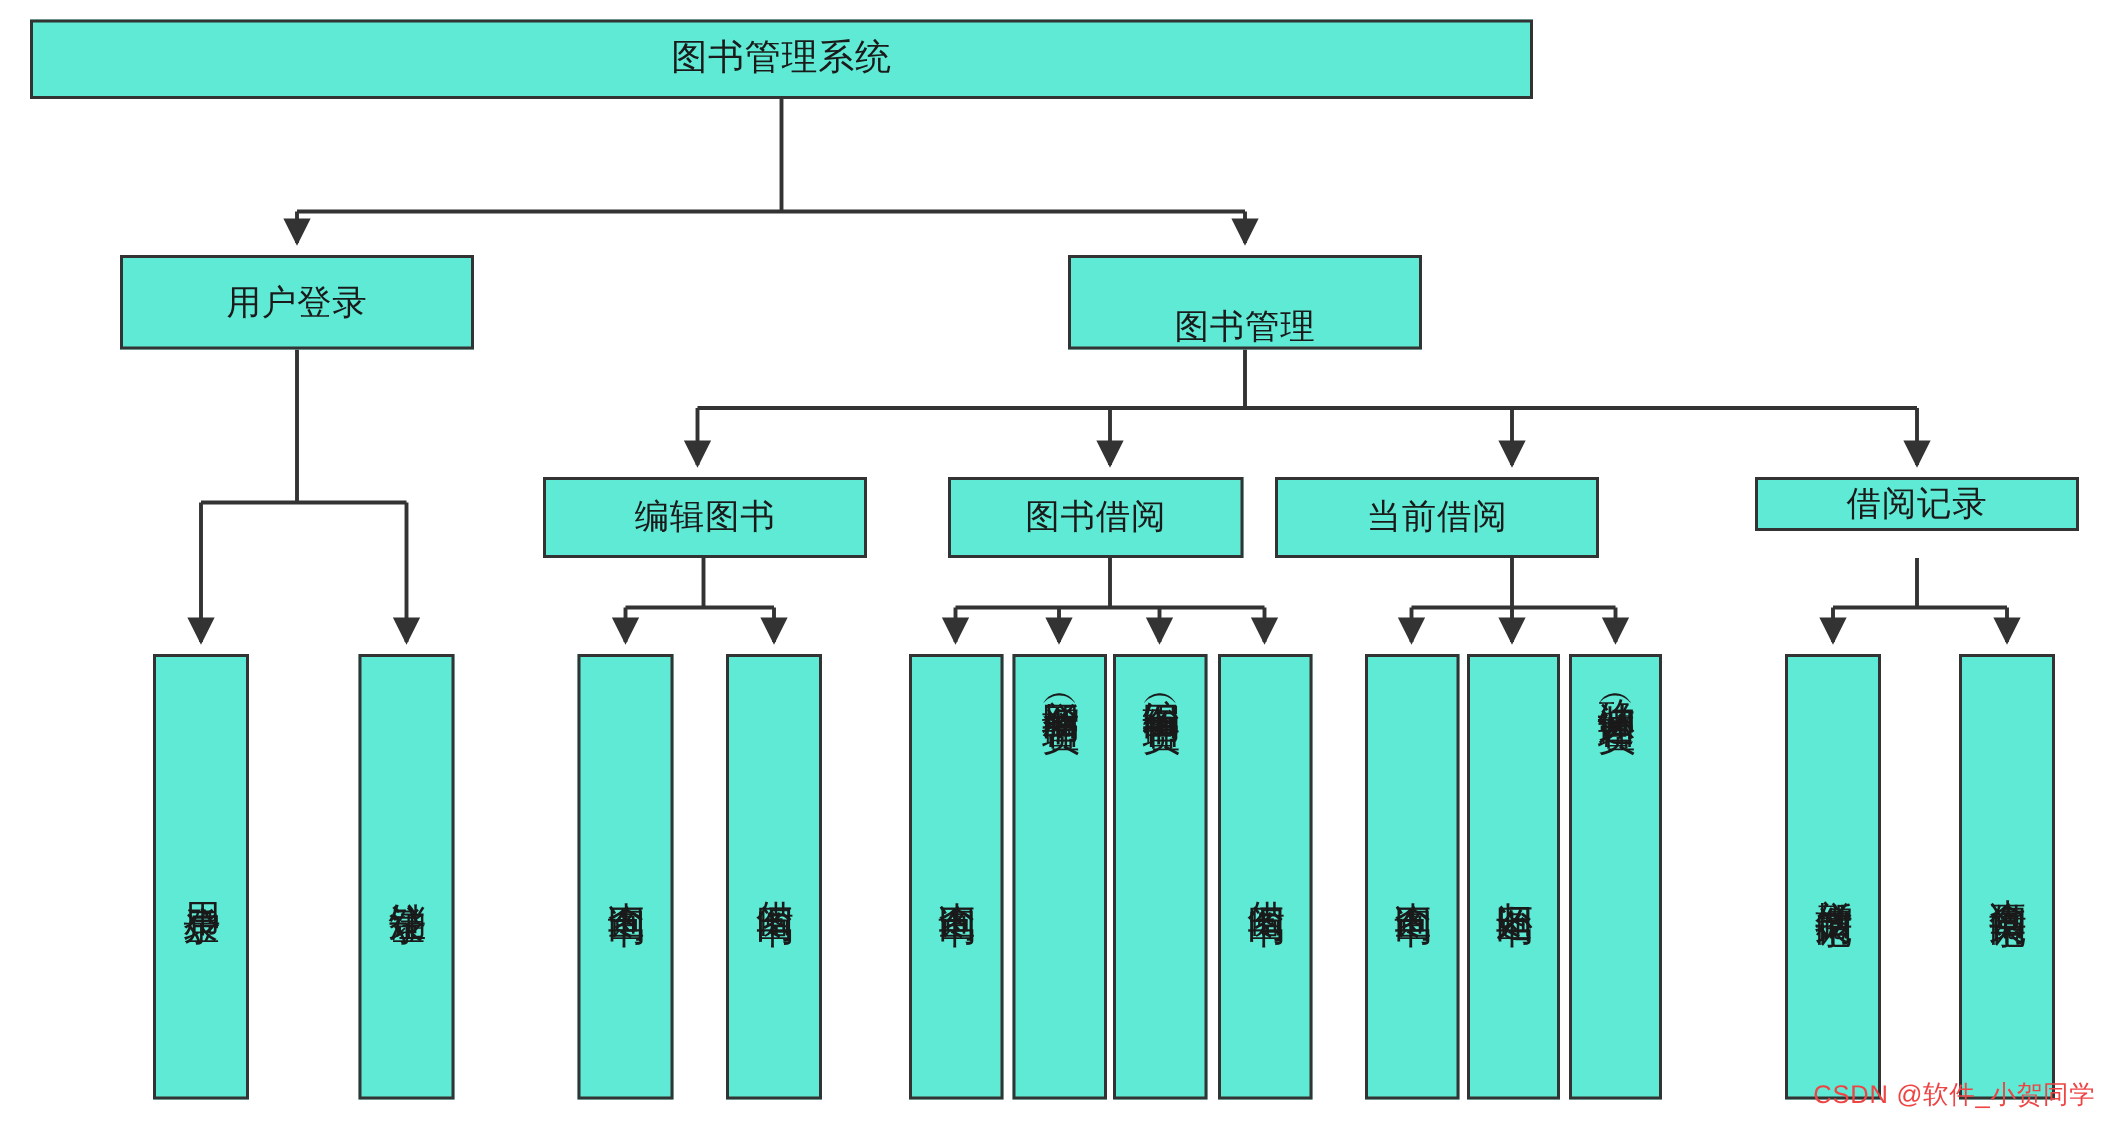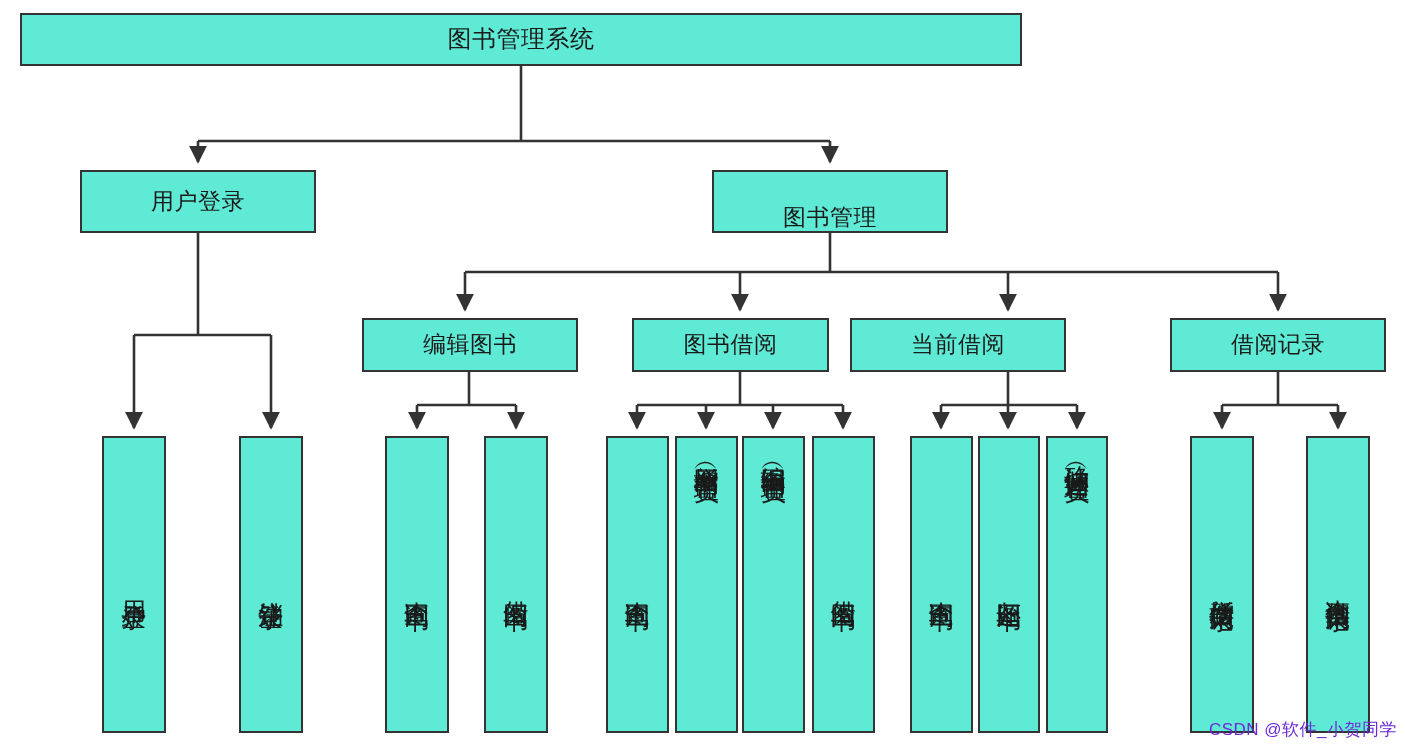--- a/index.html
+++ b/index.html
@@ -64,21 +64,21 @@
   }
   .node.vert.centered {
     align-items: center;
     padding-top: 0;
   }
   .watermark {
     position: absolute;
     right: 8px;
     bottom: 6px;
     font-size: 17px;
-    color: #6d28d9;
+    color: #ef4444;
     letter-spacing: 0.5px;
     white-space: nowrap;
   }
 </style>
 </head>
 <body>
 
 <div id="canvas">
 
   <svg id="edges" viewBox="0 0 1405 747" xmlns="http://www.w3.org/2000/svg">
@@ -148,21 +148,21 @@
   </div>
 
   <div class="node horiz" style="left:632px; top:318px; width:197px; height:54px;">
     <span class="label">图书借阅</span>
   </div>
 
   <div class="node horiz" style="left:850px; top:318px; width:216px; height:54px;">
     <span class="label">当前借阅</span>
   </div>
 
-  <div class="node horiz" style="left:1170px; top:318px; width:216px; height:54px;font-family:Liberation Serif, serif;">
+  <div class="node horiz" style="left:1170px; top:318px; width:216px; height:36px;font-family:Liberation Serif, serif;">
     <span class="label">借阅记录</span>
   </div>
 
   <div class="node vert centered" style="left:102px; top:436px; width:64px; height:297px;">
     <span class="label">用户登录</span>
   </div>
 
   <div class="node vert centered" style="left:239px; top:436px; width:64px; height:297px;">
     <span class="label">注销登录</span>
   </div>

